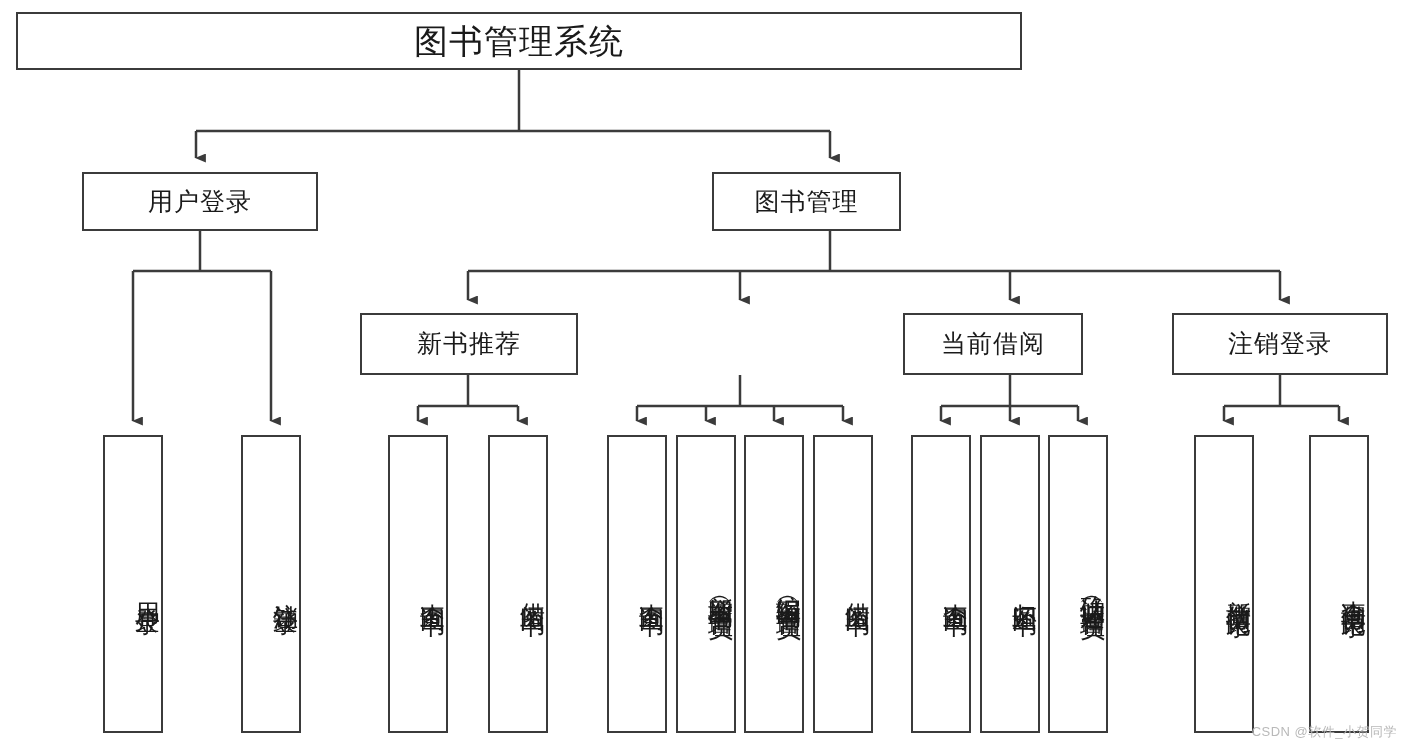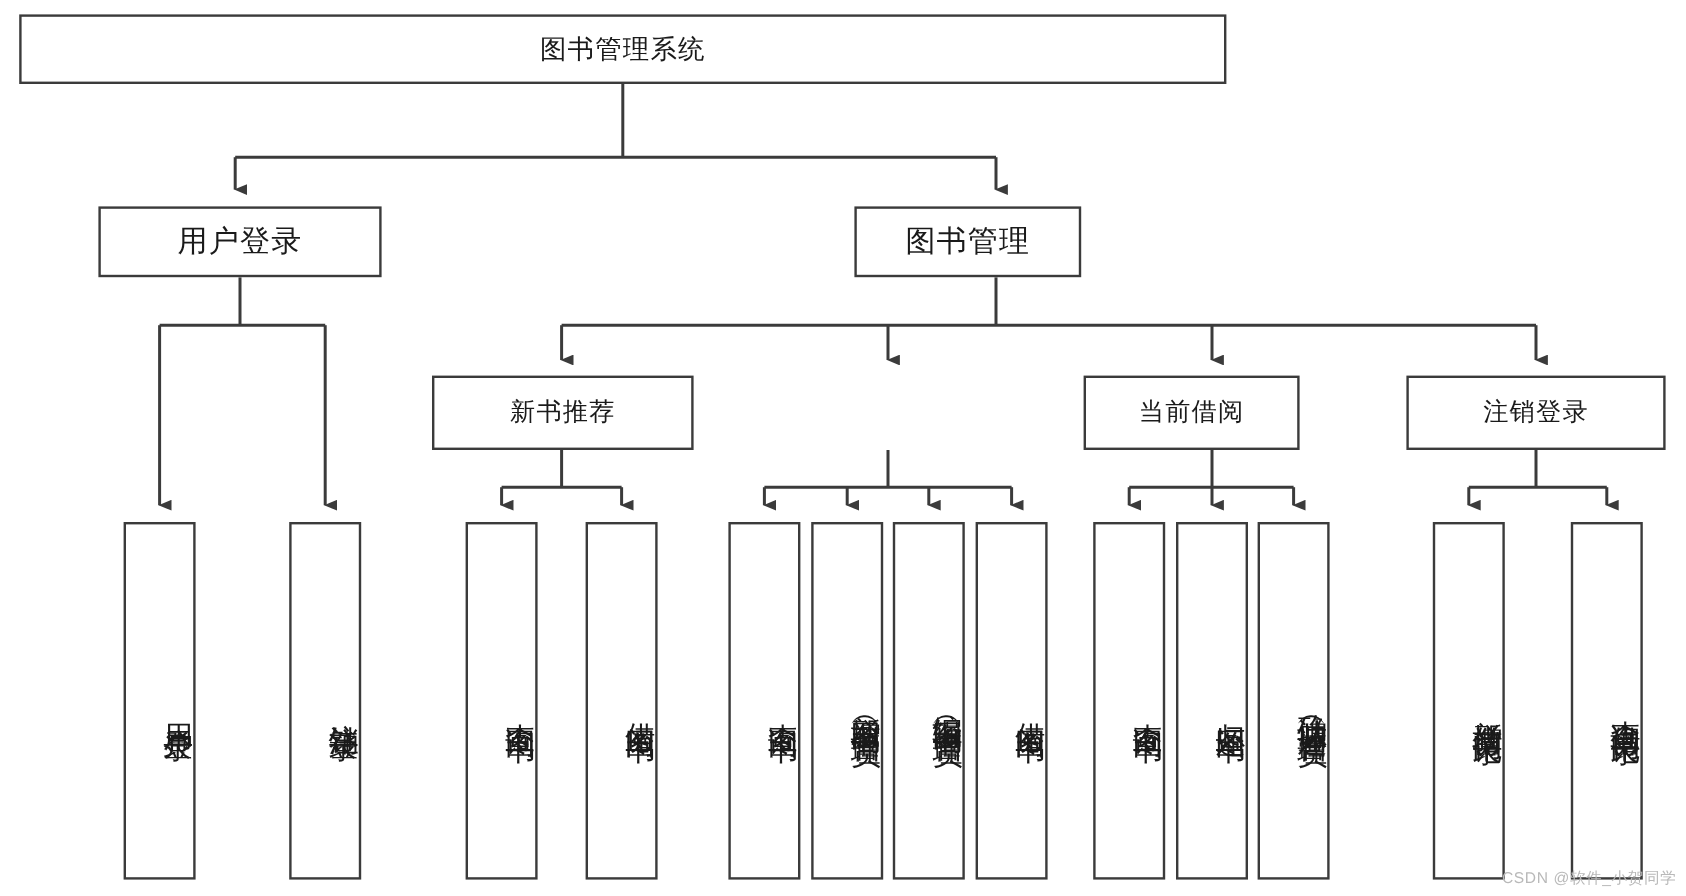--- a/index.html
+++ b/index.html
@@ -34,23 +34,23 @@
     color: #1a1a1a;
     display: flex;
     align-items: center;
     justify-content: center;
     text-align: center;
     font-size: 25px;
     line-height: 1.25;
     letter-spacing: 1px;
     z-index: 2;
   }
-  .node.level1 { font-size: 22px; }
+  .node.level1 { font-size: 34px; }
   .node.level2 { font-size: 25px; }
-  .node.level3 { font-size: 21px; }
+  .node.level3 { font-size: 25px; }
   .node.leaf {
     font-size: 25px;
     writing-mode: vertical-rl;
     text-orientation: upright;
     align-items: flex-start;
     justify-content: center;
     padding-top: 10px;
     letter-spacing: 3px;
     line-height: 1.05;
   }

